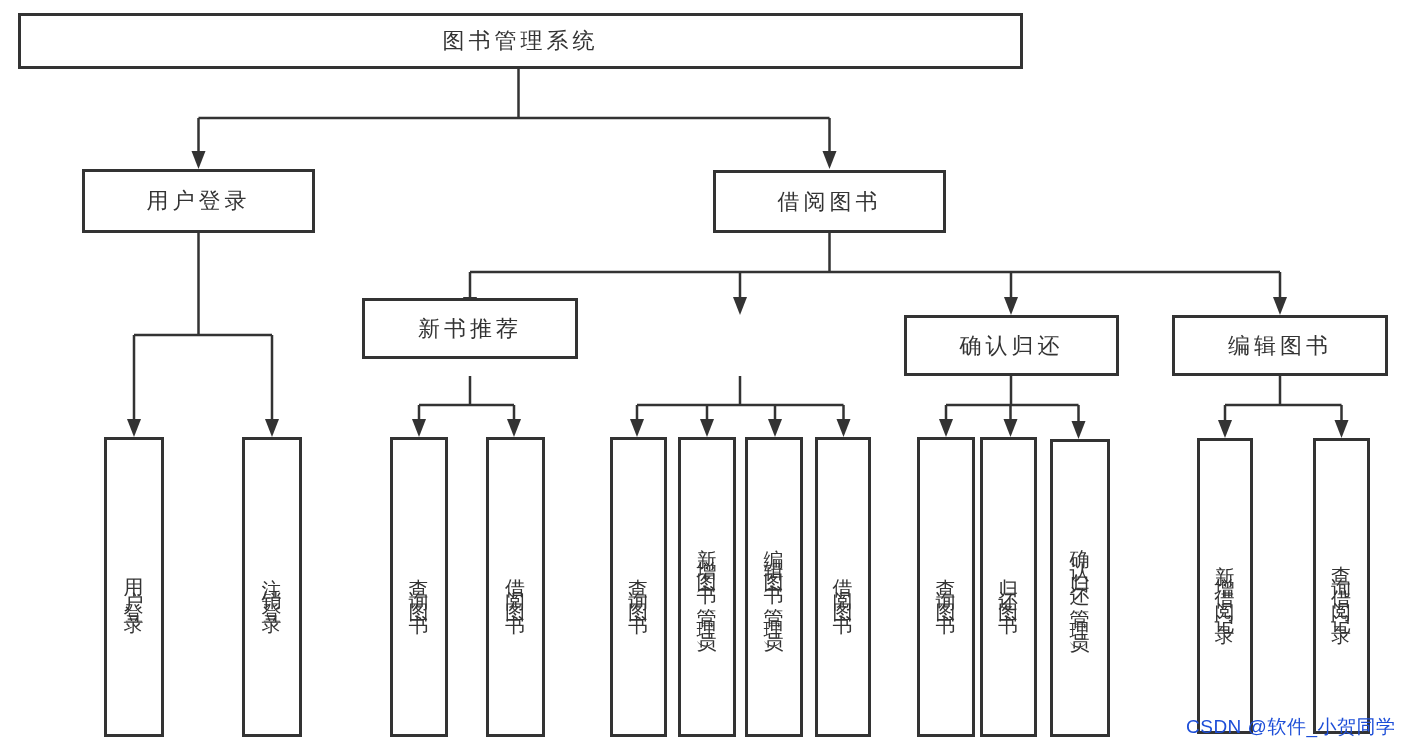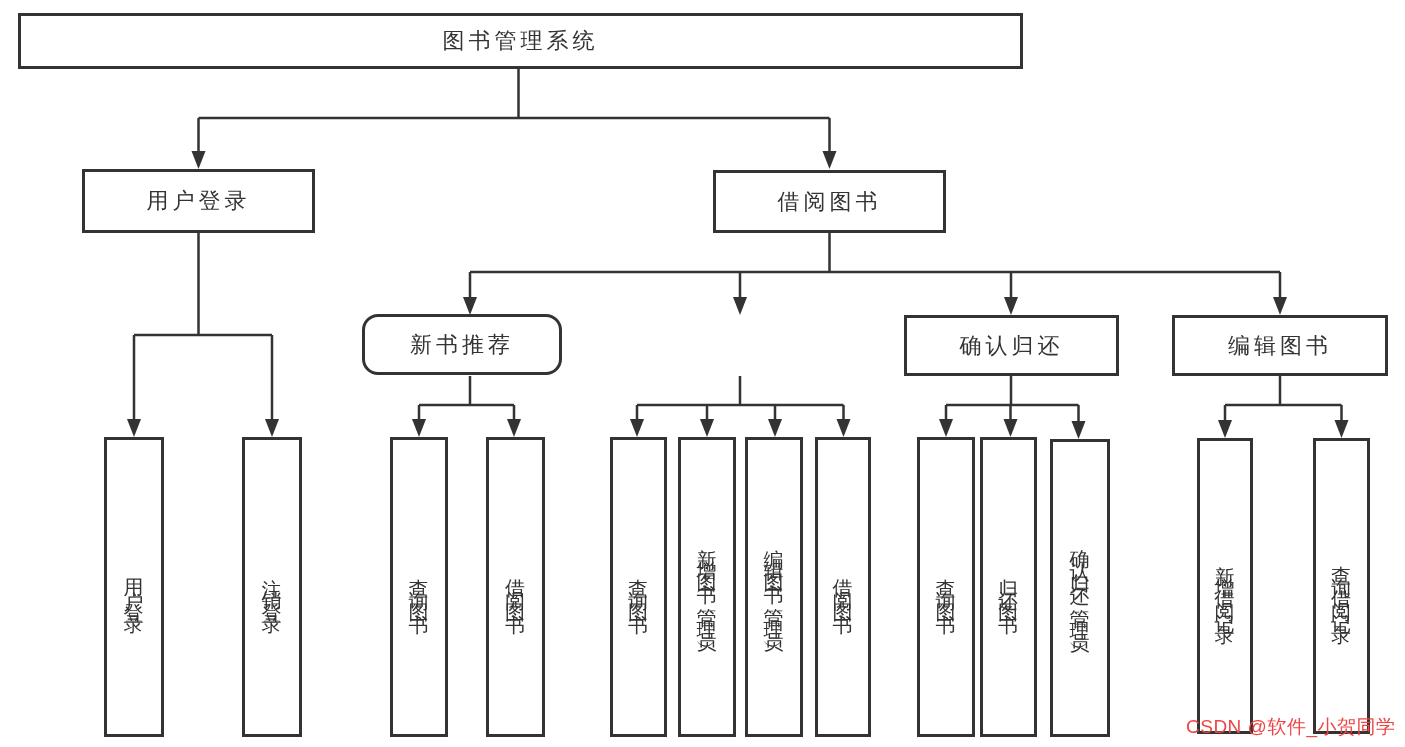--- a/index.html
+++ b/index.html
@@ -42,21 +42,21 @@
     text-orientation: mixed;
     font-size: 20px;
     line-height: 1;
     letter-spacing: 12px;
   }
   #watermark {
     position: absolute;
     left: 1186px;
     top: 714px;
     font-size: 19px;
-    color: #ef4444;
+    color: #1d4ed8;
     letter-spacing: 0.5px;
     white-space: nowrap;
   }
 </style>
 </head>
 <body>
 
 <div id="canvas">
 
   <svg id="connector-layer" viewBox="0 0 1405 747" xmlns="http://www.w3.org/2000/svg">
@@ -97,21 +97,21 @@
       <polygon points="1218,420 1232,420 1225,438"></polygon>
       <polygon points="1334.5,420 1348.5,420 1341.5,438"></polygon>
     </g>
   </svg>
 
   <div class="box hbox" style="left:18px; top:13px; width:1005px; height:56px;">图书管理系统</div>
 
   <div class="box hbox" style="left:82px; top:169px; width:233px; height:64px;">用户登录</div>
   <div class="box hbox" style="left:713px; top:170px; width:233px; height:63px;">借阅图书</div>
 
-  <div class="box hbox" style="left:362px; top:314px; width:200px; height:61px;border-radius:16px;">新书推荐</div>
+  <div class="box hbox" style="left:362px; top:298px; width:216px; height:61px;">新书推荐</div>
   <div class="box hbox" style="left:904px; top:315px; width:215px; height:61px;">确认归还</div>
   <div class="box hbox" style="left:1172px; top:315px; width:216px; height:61px;">编辑图书</div>
 
   <div class="box leaf" style="left:104px; top:437px; width:60px; height:300px;">用户登录</div>
   <div class="box leaf" style="left:242px; top:437px; width:60px; height:300px;">注销登录</div>
 
   <div class="box leaf" style="left:390px; top:437px; width:58px; height:300px;">查询图书</div>
   <div class="box leaf" style="left:486px; top:437px; width:59px; height:300px;">借阅图书</div>
 
   <div class="box leaf" style="left:610px; top:437px; width:57px; height:300px;">查询图书</div>

